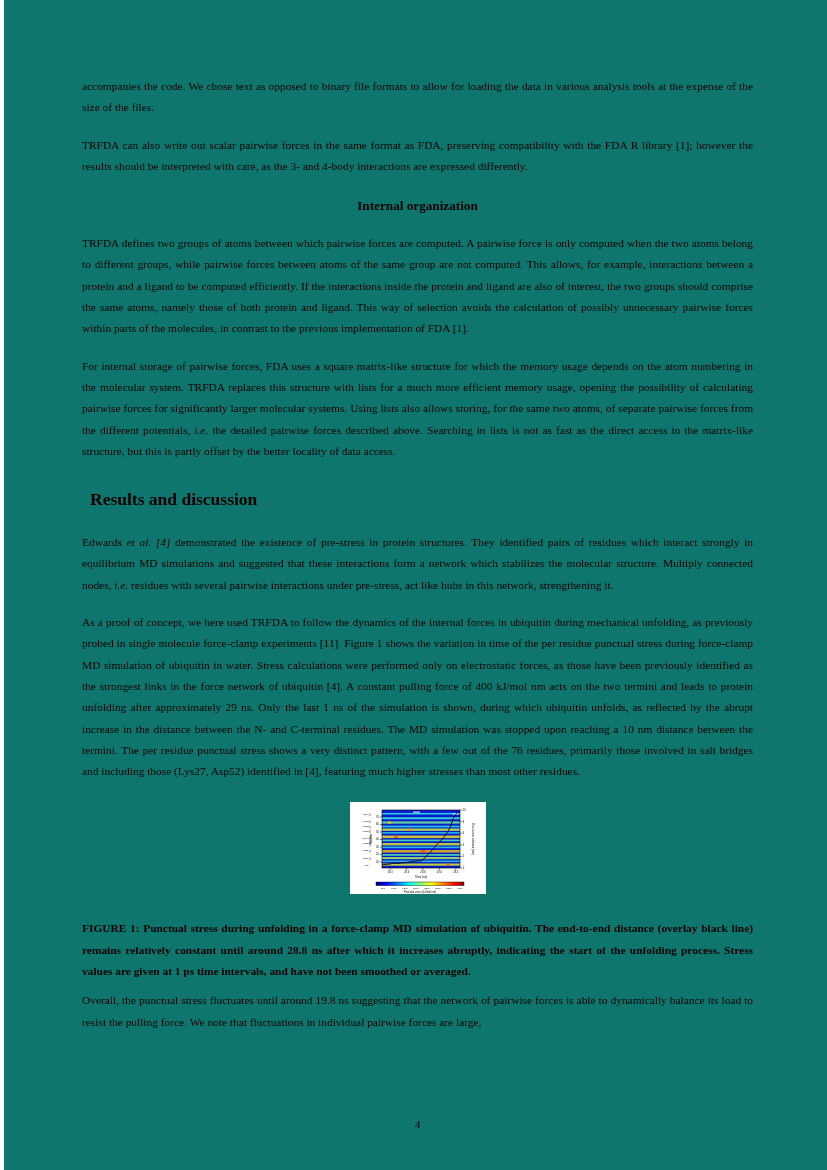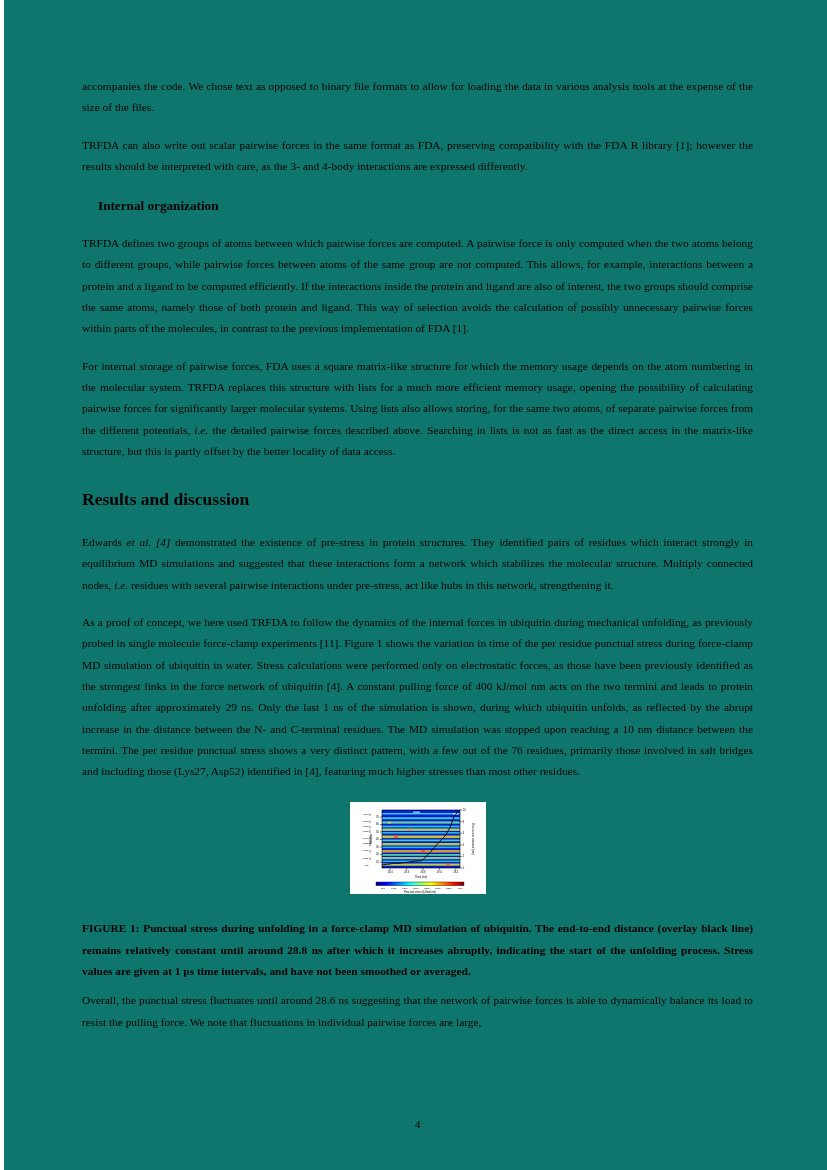--- a/index.html
+++ b/index.html
@@ -35,28 +35,28 @@
     text-align: justify;
     text-justify: inter-word;
     hyphens: none;
   }
   p.body-text + p.body-text {
     margin-top: 16px;
   }
   h2.section-heading {
     font-size: 13.2px;
     font-weight: bold;
-    margin: 21px 0 19px 16px;
+    margin: 21px 0 19px 0;
     line-height: 16px;
-    text-align: left;
+    text-align: center;
   }
   h1.section-heading-major {
     font-size: 17.5px;
     font-weight: bold;
-    margin: 27px 0 23px 0;
+    margin: 27px 0 23px 8px;
     line-height: 20px;
     text-align: left;
   }
   em { font-style: italic; }
 
   
   .figure-block {
     margin: 20px 0 0 0;
     display: flex;
     justify-content: center;
@@ -265,18 +265,18 @@
             <text x="99" y="87.2">3500</text>
             <text x="110" y="87.2">4000</text>
           </g>
           <text x="70" y="90.8" font-family="Liberation Sans, sans-serif" font-size="2.6" fill="#000" text-anchor="middle">Punctual stress (kJ/mol nm)</text>
         </svg>
       </div>
     </div>
 
     <p class="caption"><span>FIGURE 1:</span><span> Punctual stress during unfolding in a force-clamp MD simulation of ubiquitin. The end-to-end distance (overlay black line) remains relatively constant until around 28.8 ns after which it increases abruptly, indicating the start of the unfolding process.  Stress values are given at 1 ps time intervals, and have not been smoothed or averaged.</span></p>
 
-    <p class="body-text after-caption">Overall, the punctual stress fluctuates until around 28.6 ns suggesting that the network of pairwise forces is able to dynamically balance its load to resist the pulling force. We note that fluctuations in individual pairwise forces are large,</p>
+    <p class="body-text after-caption">Overall, the punctual stress fluctuates until around 19.8 ns suggesting that the network of pairwise forces is able to dynamically balance its load to resist the pulling force. We note that fluctuations in individual pairwise forces are large,</p>
 
   </div>
 
   <div class="page-number">4</div>
 </div>
 
 </body></html>

